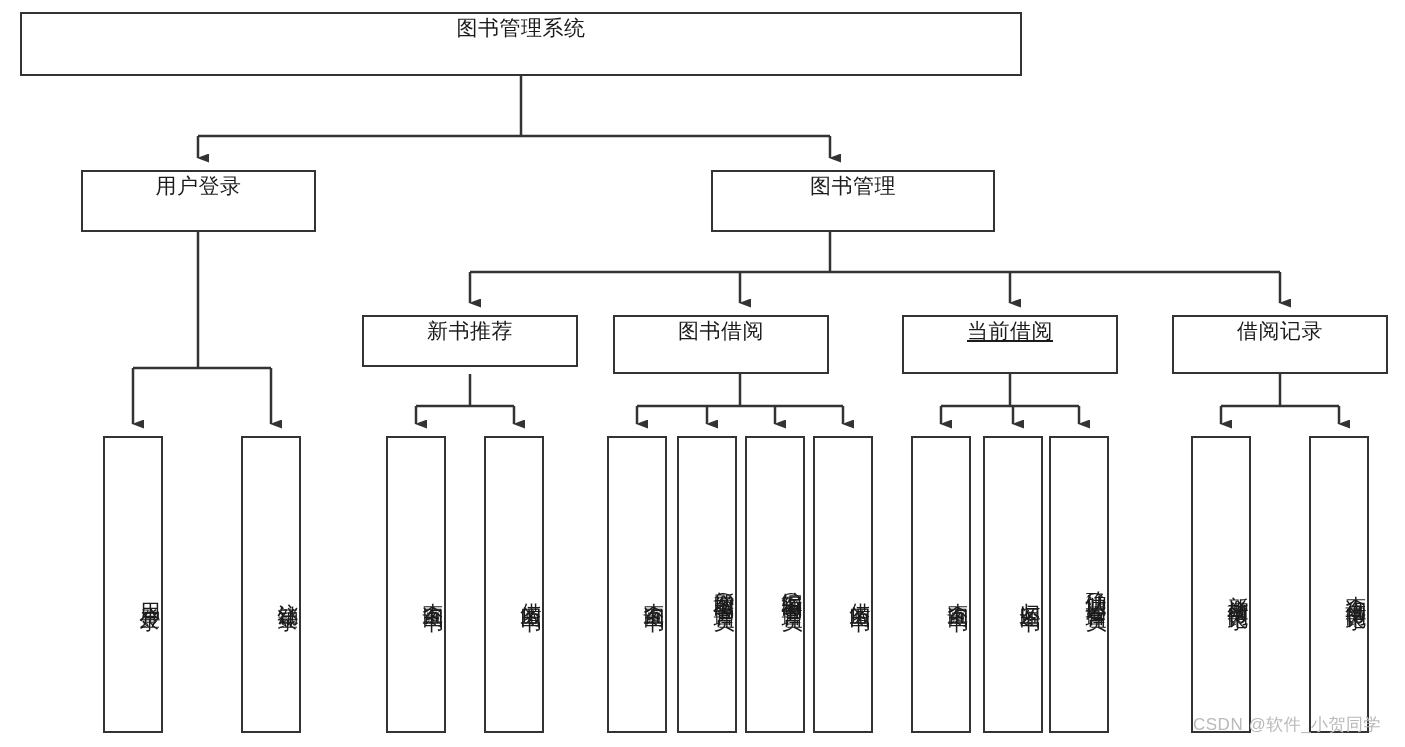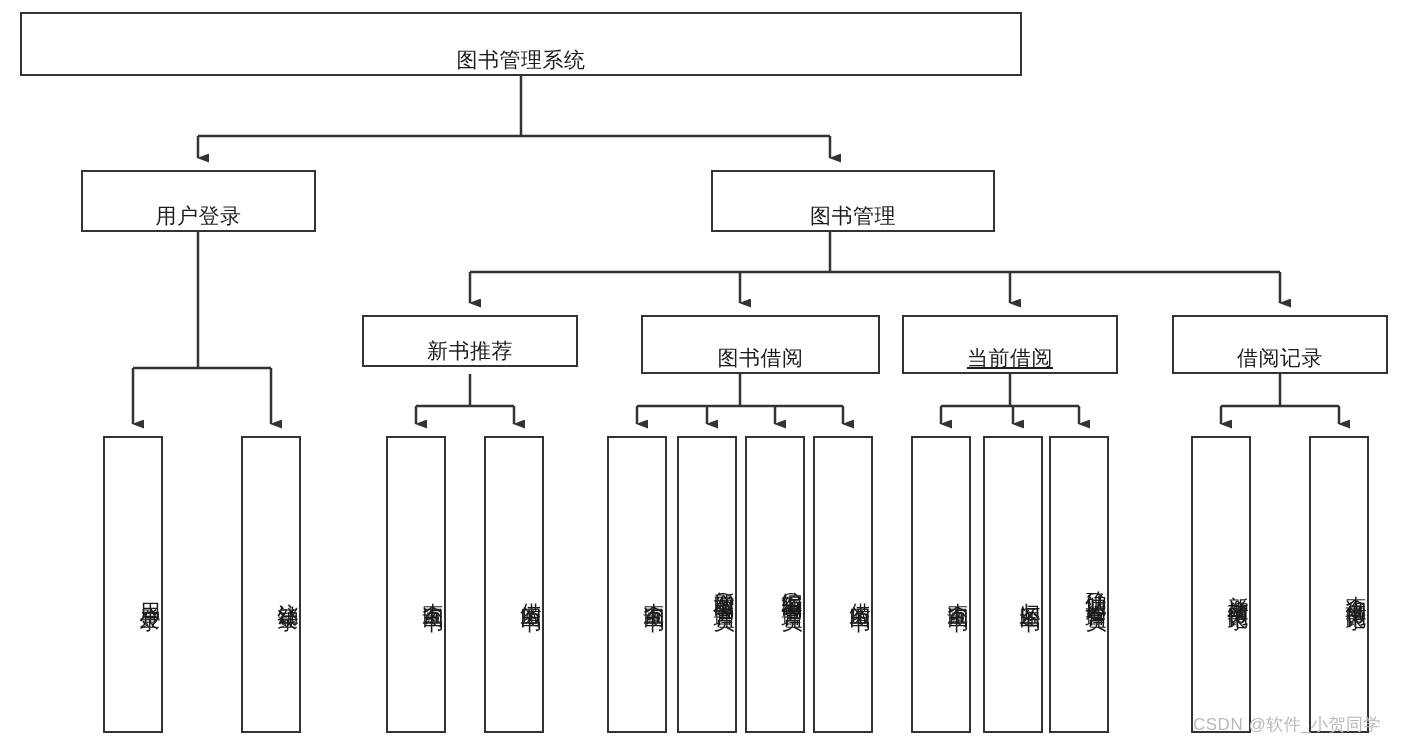--- a/index.html
+++ b/index.html
@@ -24,21 +24,21 @@
     top: 0;
     width: 1405px;
     height: 747px;
   }
   .node {
     position: absolute;
     box-sizing: border-box;
     border: 2px solid #333333;
     background: #ffffff;
     display: flex;
-    align-items: flex-end;
+    align-items: flex-start;
     justify-content: center;
     color: #1b1b1b;
   }
   .node-h {
     font-size: 21px;
     letter-spacing: 0.5px;
     white-space: nowrap;
   }
   .node-v {
     font-size: 21px;
@@ -129,21 +129,21 @@
   </div>
 
   <div class="node node-h" style="left:711px; top:170px; width:284px; height:62px;">
     <span>图书管理</span>
   </div>
 
   <div class="node node-h" style="left:362px; top:315px; width:216px; height:52px;">
     <span>新书推荐</span>
   </div>
 
-  <div class="node node-h" style="left:641px; top:315px; width:239px; height:59px;">
+  <div class="node node-h" style="left:613px; top:315px; width:216px; height:59px;">
     <span>图书借阅</span>
   </div>
 
   <div class="node node-h" style="left:902px; top:315px; width:216px; height:59px;text-decoration:underline;">
     <span>当前借阅</span>
   </div>
 
   <div class="node node-h" style="left:1172px; top:315px; width:216px; height:59px;">
     <span>借阅记录</span>
   </div>

